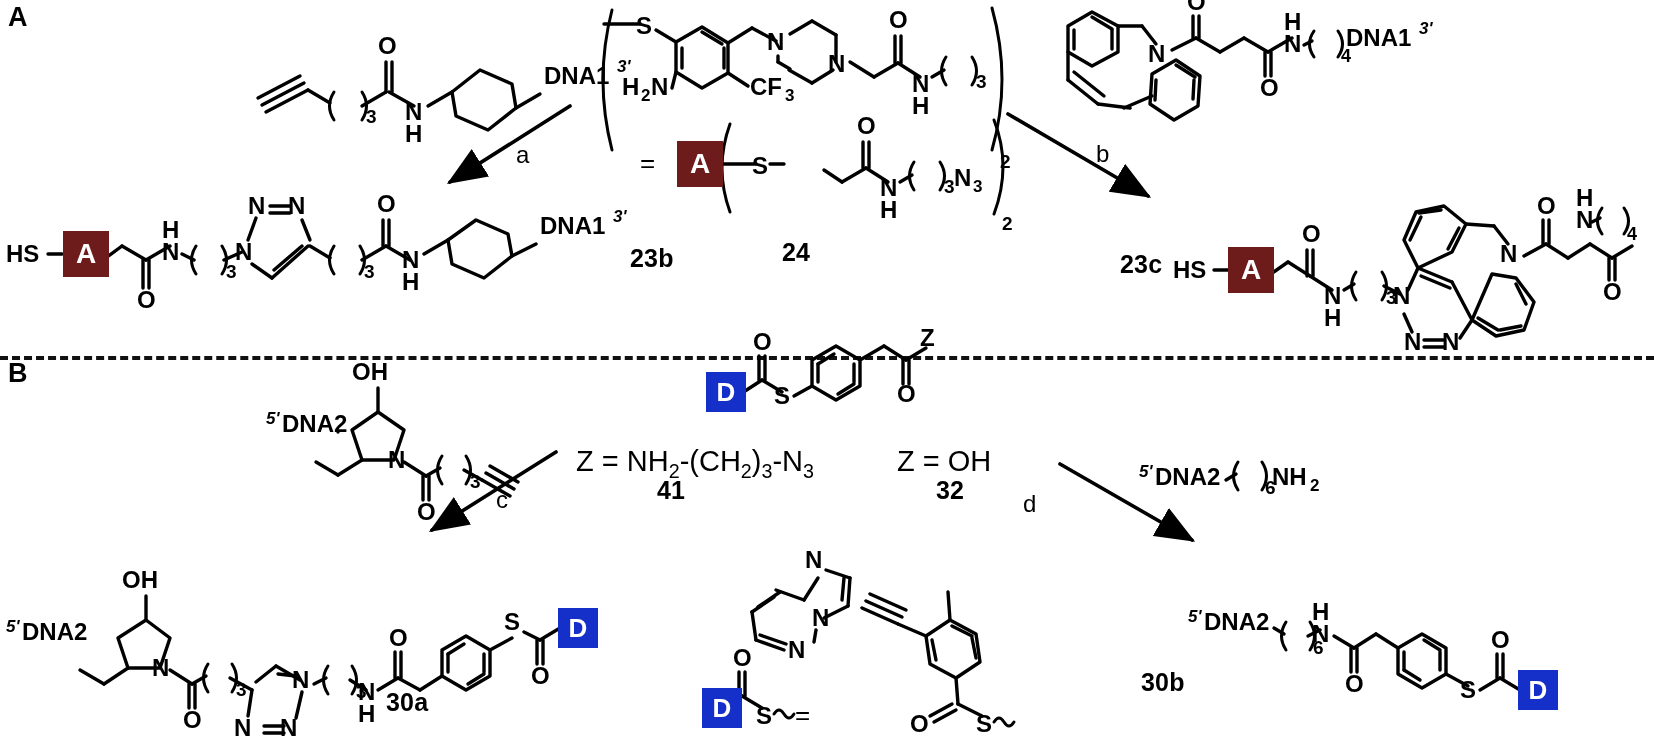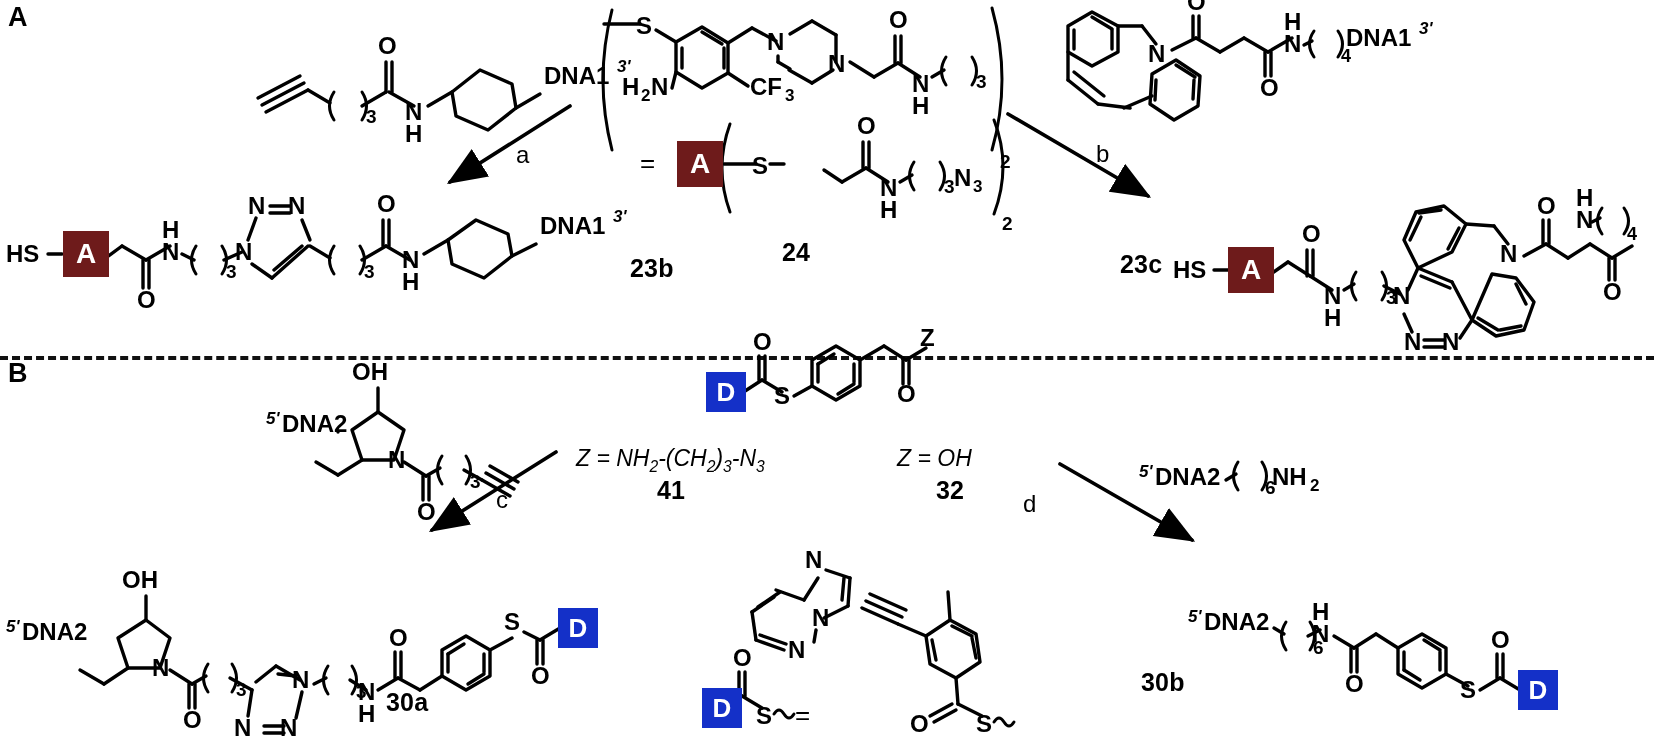--- a/index.html
+++ b/index.html
@@ -8,21 +8,21 @@
        font-family:"Liberation Sans", sans-serif;color:#000;}
   .figure{position:absolute;inset:0;width:1654px;height:743px;}
   .panel-label{position:absolute;font-weight:bold;font-size:27px;line-height:1;}
   #panel-a-label{left:8px;top:4px;}
   #panel-b-label{left:8px;top:360px;}
   .divider{position:absolute;left:0;top:356px;width:1654px;height:0;
            border-top:4px dashed #111;}
   .cmp-label{position:absolute;font-weight:bold;font-size:25px;letter-spacing:.2px;}
   .cond-label{position:absolute;font-size:24px;}
   .note-label{position:absolute;font-size:23px;}
-  .zdef{position:absolute;font-size:23px;white-space:nowrap;font-style:italic;}
+  .zdef{position:absolute;font-size:29px;white-space:nowrap;}
   .zdef sub{font-size:.68em;}
   .eq{position:absolute;font-size:26px;}
   svg{position:absolute;left:0;top:0;overflow:visible;}
   svg text{font-family:"Liberation Sans", sans-serif;}
 </style>
 </head>
 <body>
 
 <div class="figure">
 
@@ -542,21 +542,21 @@
               font-size:26px;font-weight:bold;display:flex;align-items:center;justify-content:center;">D</div>
 
   <div class="eq" style="left:640px;top:148px;">=</div>
 
   <div class="cmp-label" style="left:782px;top:238px;">24</div>
 
   <div class="cond-label" style="left:516px;top:141px;">a</div>
 
   <div class="cond-label" style="left:1096px;top:140px;">b</div>
 
-  <div class="cmp-label" style="left:630px;top:254px;">23b</div>
+  <div class="cmp-label" style="left:630px;top:244px;">23b</div>
 
   <div class="cmp-label" style="left:1110px;top:250px;margin-left:10px;">23c</div>
 
 
   <div class="cond-label" style="left:496px;top:486px;">c</div>
 
   <div class="cond-label" style="left:1023px;top:490px;">d</div>
 
   <div class="zdef" style="left:576px;top:445px;">
     <span>Z = NH</span><sub>2</sub><span>-(CH</span><sub>2</sub><span>)</span><sub>3</sub><span>-N</span><sub>3</sub>

